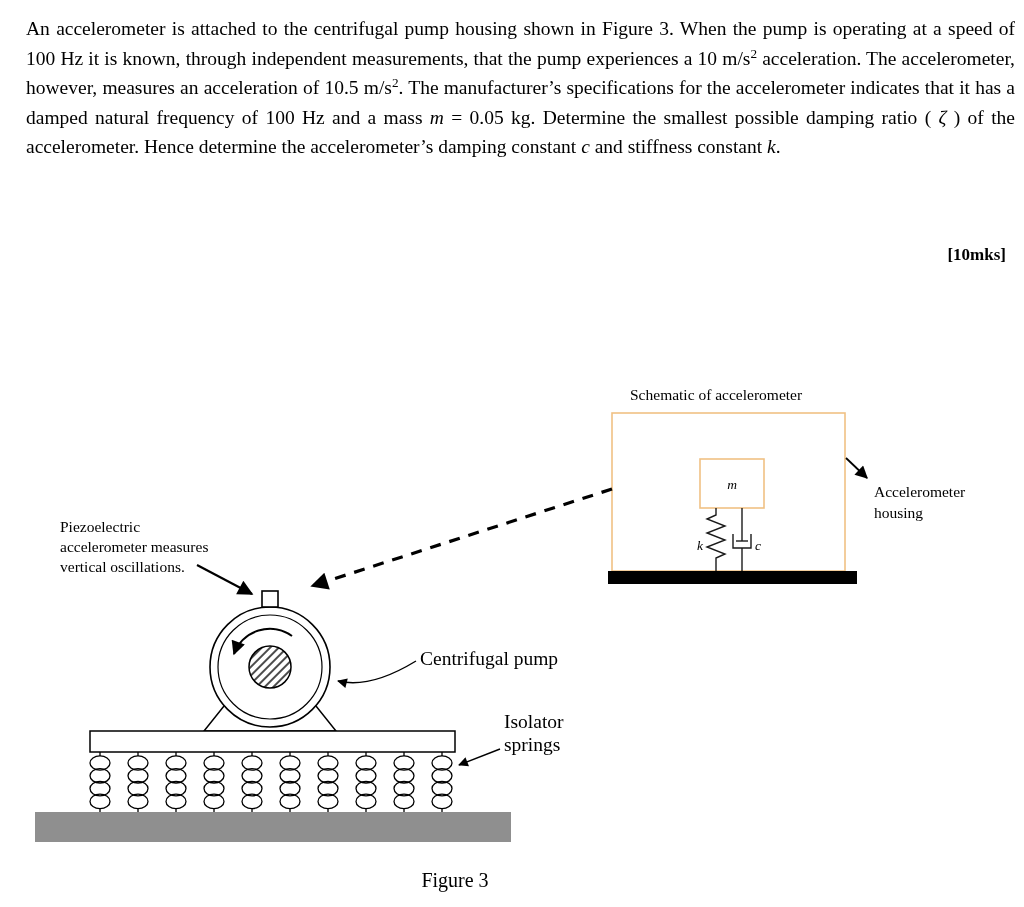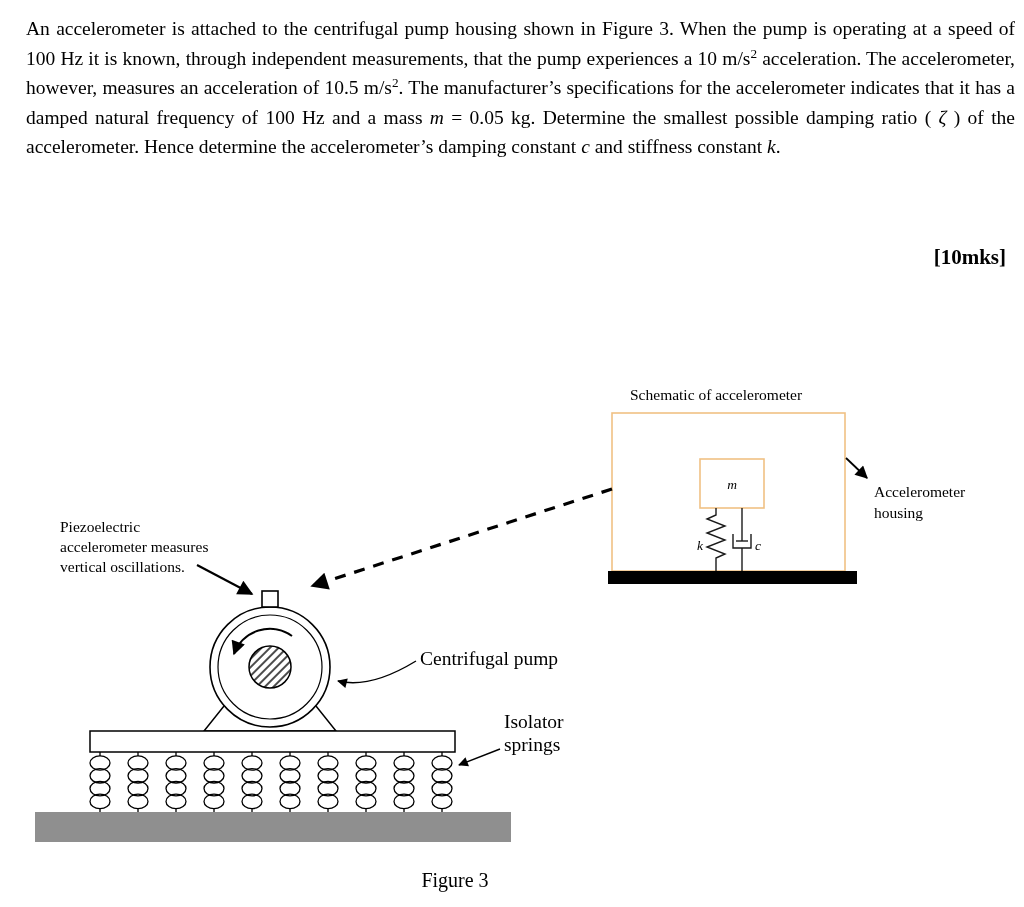--- a/index.html
+++ b/index.html
@@ -2,21 +2,21 @@
 <html><head>
 <meta charset="utf-8">
 <style>
   html,body{margin:0;padding:0;background:#ffffff;}
   .page{position:relative;width:1024px;height:907px;background:#ffffff;overflow:hidden;
         font-family:"Liberation Serif", serif;color:#000;}
   .problem-text{position:absolute;left:18px;top:6px;width:989px;margin:8px;
                 font-size:19.5px;line-height:29.6px;text-align:justify;}
   .problem-text sup{font-size:0.68em;line-height:0;}
   .seg-i{font-style:italic;}
-  .marks{position:absolute;right:18px;top:245px;font-weight:bold;font-size:21px;}
+  .marks{position:absolute;right:18px;top:245px;font-weight:bold;font-size:17px;}
   .figure-svg{position:absolute;left:0;top:0;}
   .figure-svg text{font-family:"Liberation Serif", serif;fill:#000;}
   .t15{font-size:15.5px;}
   .t19{font-size:19.5px;}
   .t20{font-size:20px;}
   .t13{font-size:13.5px;}
   .ital{font-style:italic;}
 </style>
 </head>
 <body>

